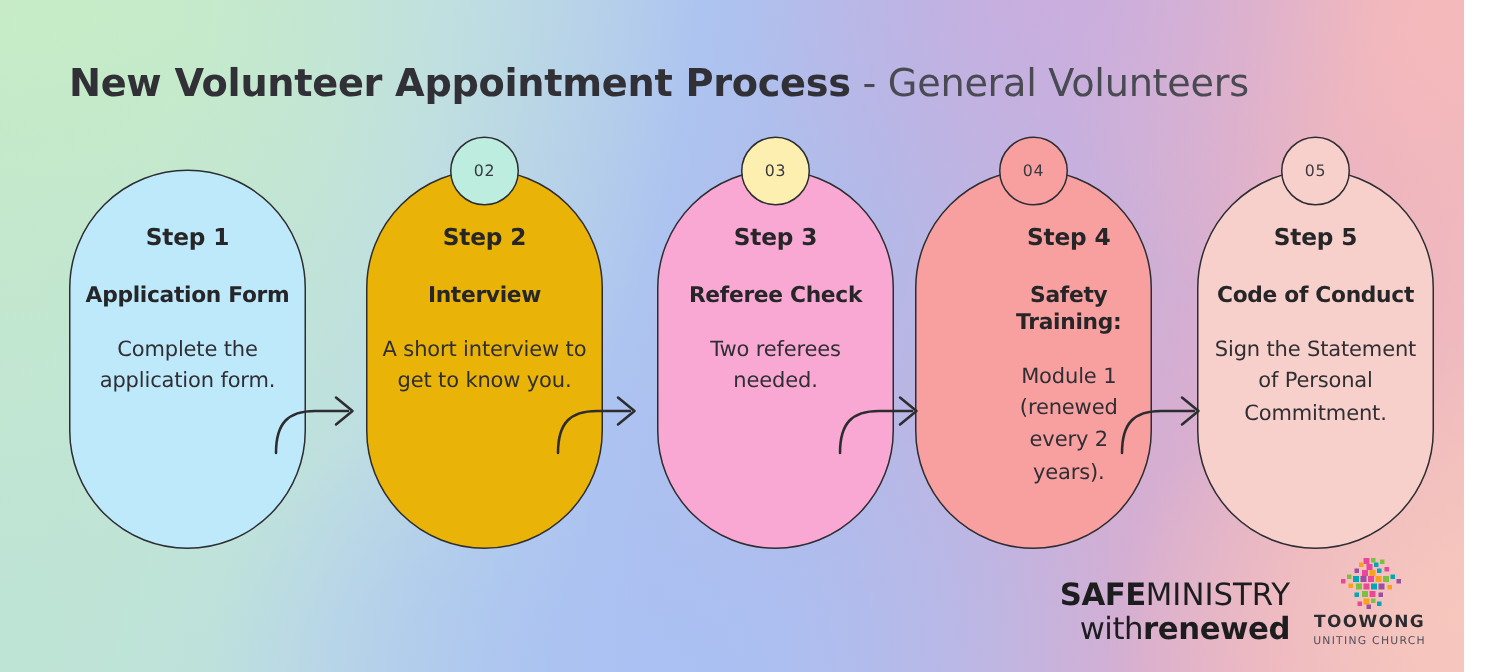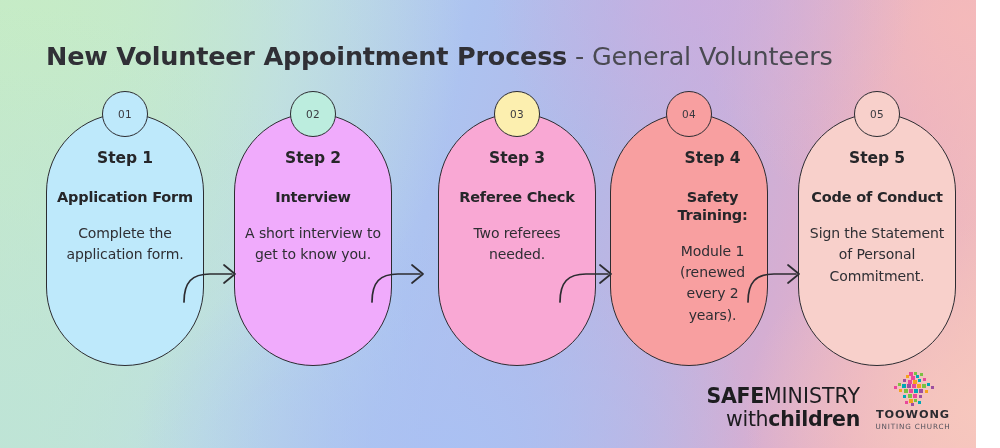--- a/index.html
+++ b/index.html
@@ -208,29 +208,26 @@
   <div class="bg-layer bg-blob-c"></div>
   <div class="bg-layer bg-blob-d"></div>
   <div class="bg-layer bg-blob-e"></div>
   <div class="bg-layer bg-blob-f"></div>
 
   <div id="title">
     <span class="t-bold">New Volunteer Appointment Process</span><span class="t-light"> - General Volunteers</span>
   </div>
 
   <div class="step" id="step-1" style="left: 46px; background: rgb(190, 233, 251);">
-    <div class="step-badge" style="background: rgb(190, 233, 251);">
-      <span>01</span>
-    </div>
     <div class="step-title">Step 1</div>
     <div class="step-name">Application Form</div>
     <div class="step-desc">Complete the application form.</div>
   </div>
 
-  <div class="step" id="step-2" style="left: 234px; background: #f0abfc;">
+  <div class="step" id="step-2" style="left: 244px; background: #eab308;">
     <div class="step-badge" style="background: rgb(188, 237, 222);">
       <span>02</span>
     </div>
     <div class="step-title">Step 2</div>
     <div class="step-name">Interview</div>
     <div class="step-desc">A short interview to get to know you.</div>
   </div>
 
   <div class="step" id="step-3" style="left: 422px; background: #f9a8d4; margin-left: 16px;">
     <div class="step-badge" style="background: rgb(252, 239, 175);">
@@ -274,21 +271,21 @@
     <polyline points="44,19 55,28 44,37" fill="none" stroke="#2c2c31" stroke-width="1.7" stroke-linecap="round" stroke-linejoin="round"></polyline>
   </svg>
 
   <svg class="connector" style="left:744px;" viewBox="0 0 64 58">
     <path d="M4 56 C4 36, 12 28, 30 28 L52 28" fill="none" stroke="#2c2c31" stroke-width="1.7" stroke-linecap="round"></path>
     <polyline points="44,19 55,28 44,37" fill="none" stroke="#2c2c31" stroke-width="1.7" stroke-linecap="round" stroke-linejoin="round"></polyline>
   </svg>
 
   <div id="logo-safe-ministry">
     <div class="sm-line1"><span class="sm-strong">SAFE</span><span class="sm-thin">MINISTRY</span></div>
-    <div class="sm-line2"><span class="sm-thin">with</span><span class="sm-strong">children</span></div>
+    <div class="sm-line2"><span class="sm-thin">with</span><span class="sm-strong">renewed</span></div>
   </div>
 
   <div id="logo-toowong">
     <div class="tw-mark">
       <svg width="62" height="36" viewBox="0 0 62 36">
         <g>
           <rect x="27" y="1" width="4" height="4" fill="#e9489a"></rect>
           <rect x="32" y="1" width="3" height="3" fill="#7ac143"></rect>
           <rect x="24" y="4" width="3" height="3" fill="#f6a21d"></rect>
           <rect x="29" y="5" width="4" height="4" fill="#e9489a"></rect>

